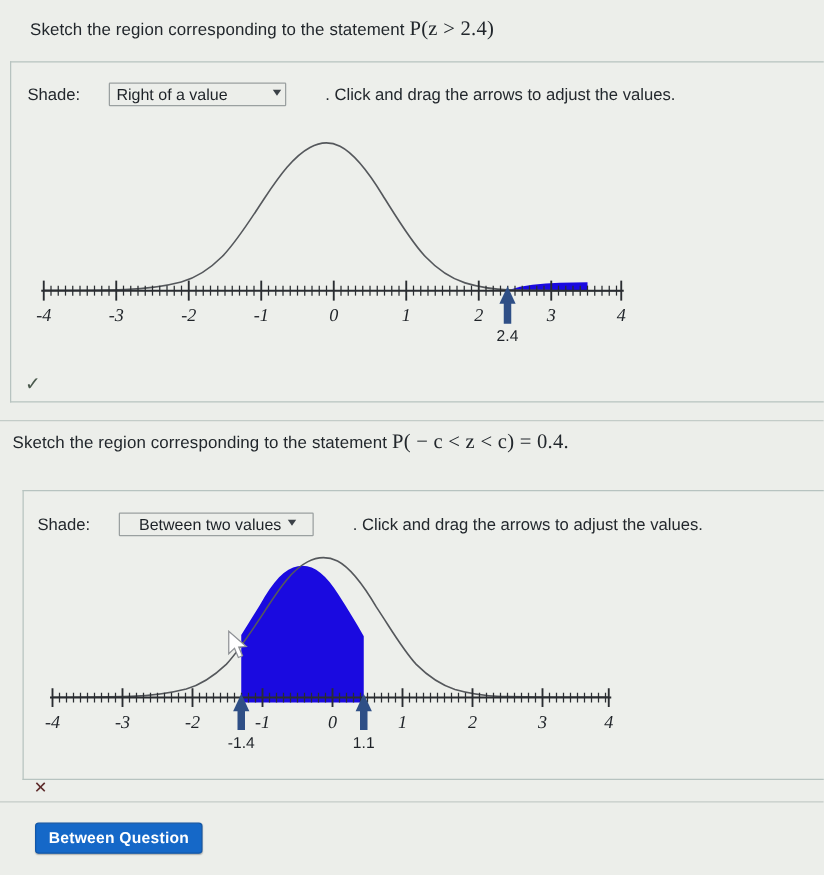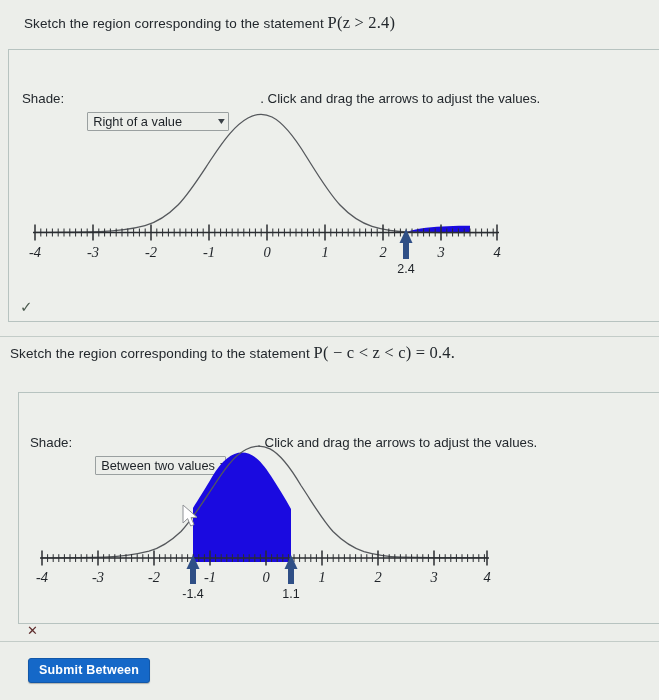--- a/index.html
+++ b/index.html
@@ -57,21 +57,20 @@
     justify-content: space-between;
     background: #eceeea;
     border: 1px solid #9aa0a0;
     border-radius: 1px;
     font-size: 12.8px;
     color: #1d2227;
     padding: 1px 4px 2px 5px;
     box-sizing: border-box;
     height: 19px;
     font-family: "Liberation Sans", sans-serif;
-    margin-top: 46px;
   }
   .chev {
     margin-left: 6px;
     font-size: 10px;
     color: #3b4147;
     line-height: 1;
     transform: scaleX(1.35);
   }
   .after-select {
     margin-left: 14px;
@@ -281,21 +280,21 @@
 
 <div class="question-prompt" style="position:absolute; left:10px; top:342px;">
   <span>Sketch the region corresponding to the statement</span>
   <span class="math">P( − c &lt; z &lt; c) = 0.4.</span>
 </div>
 
 <div class="panel" style="left:18px; top:392px; width:650px; height:232px;"></div>
 
 <div class="shade-row" style="left:30px; top:410px;">
   <span class="shade-label">Shade:</span>
-  <span class="fake-select" style="width:131px;">
+  <span class="fake-select" style="width:156px;justify-content:center;">
     <span>Between two values</span>
     <span class="chev">▾</span>
   </span>
   <span class="after-select">. Click and drag the arrows to adjust the values.</span>
 </div>
 
 <div class="plot" style="left:0px; top:432px;">
   <svg width="540" height="190" viewBox="0 0 540 190">
 
     <path d="M 193 130
@@ -437,13 +436,13 @@
 <div class="cursor" style="left:182px; top:504px;">
   <svg width="20" height="26" viewBox="0 0 20 26">
     <polygon points="1,1 1,19 5.6,14.6 8.7,22 12,20.6 9,13.6 15,13.2" fill="#ffffff" stroke="#8f9296" stroke-width="1"></polygon>
   </svg>
 </div>
 
 <div class="mark mark-wrong" style="left:27px; top:624px;">✕</div>
 
 <div class="divider" style="top:641px;"></div>
 
-<button class="submit-btn">Submit Between</button>
+<button class="submit-btn">Between Question</button>
 
 </body></html>

